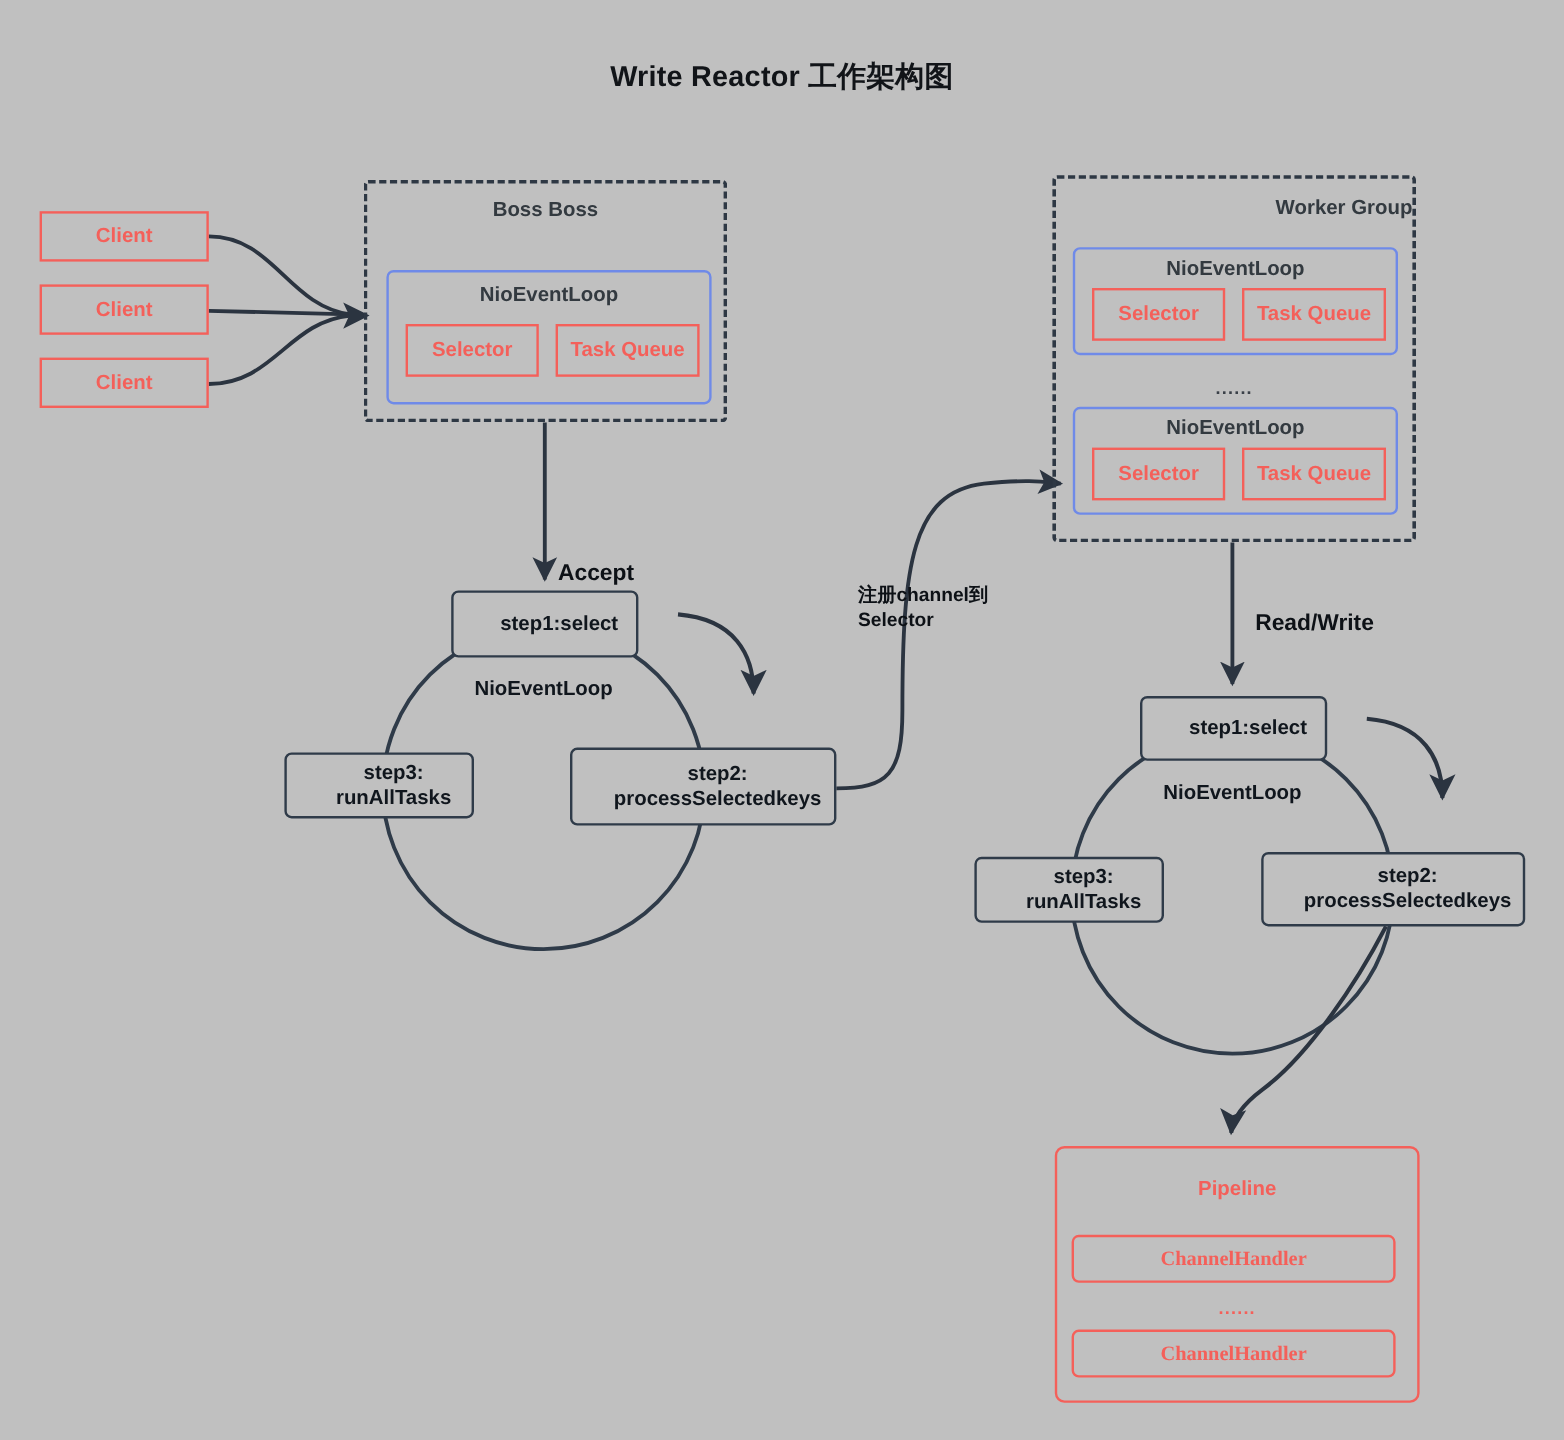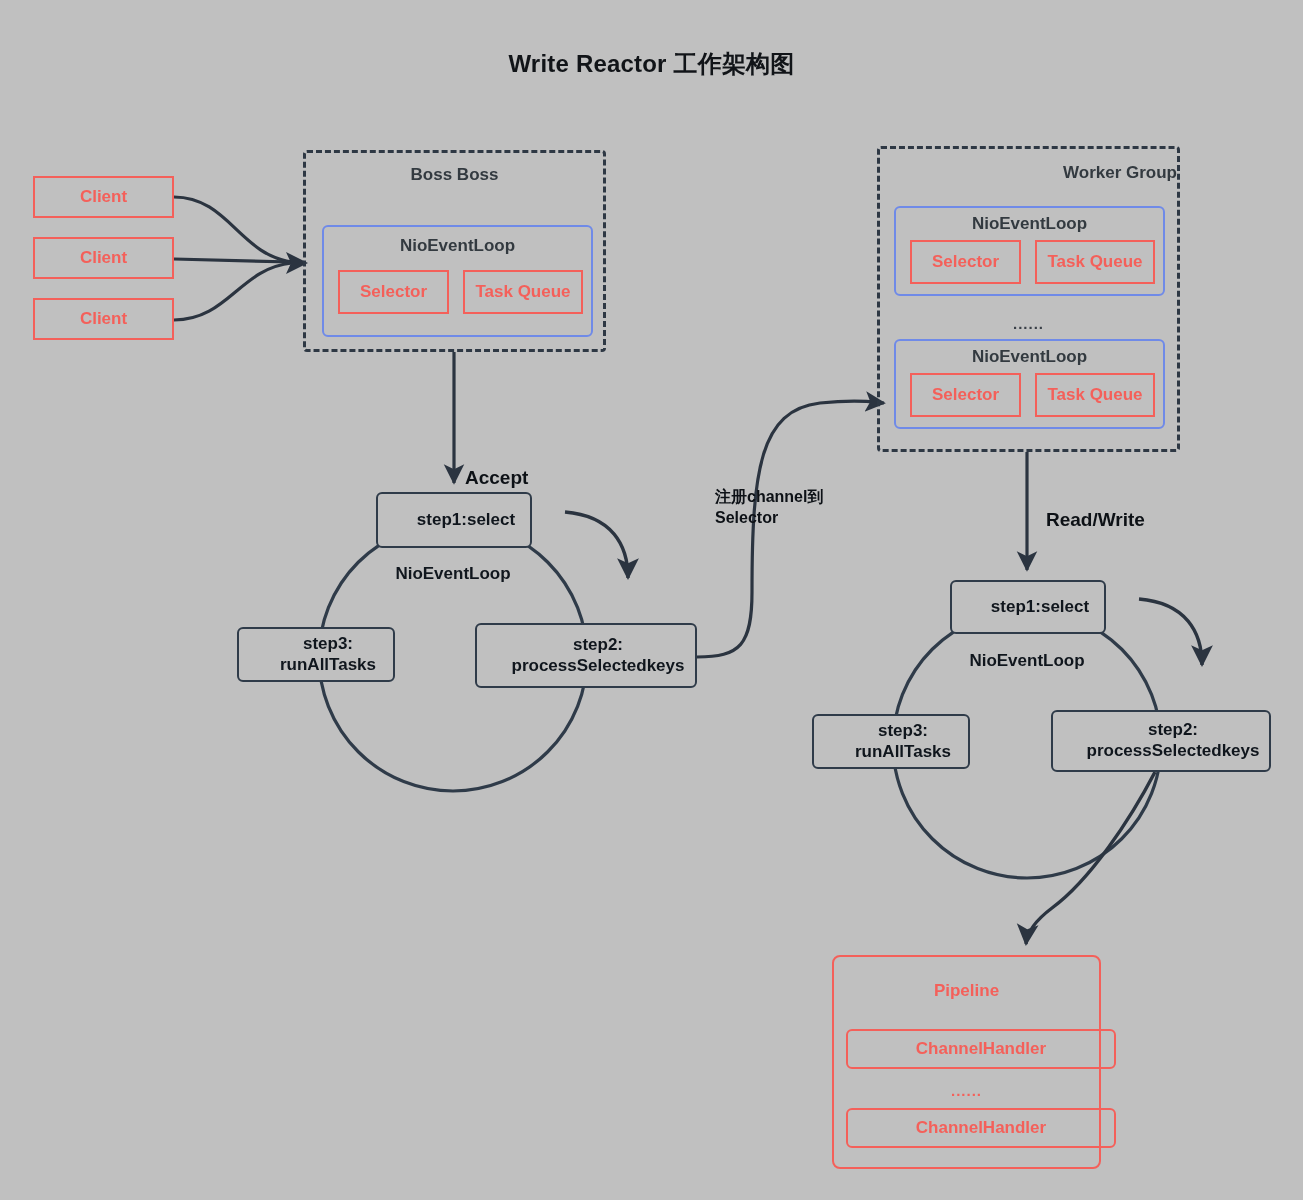--- a/index.html
+++ b/index.html
@@ -38,21 +38,21 @@
   }
   .loop-title {
     position:absolute; left:0; width:100%; text-align:center;
     font-size:17px; font-weight:bold; color:#333a40;
   }
   .red-box {
     border:2.5px solid #f4605a; background:transparent;
     display:flex; align-items:center; justify-content:center;
     color:#f4605a; font-weight:bold; font-size:17px;
   }
-  .red-box.rounded { border-radius:6px; }
+  .red-box.rounded { border-radius:6px;font-family:Liberation Serif, serif; }
   .dots {
     position:absolute; text-align:center; font-size:15px; font-weight:bold;
     color:#3a4048; letter-spacing:1px;
   }
   .dots.red { color:#f4605a; }
 
   .step-box {
     border:2.5px solid #2f3b49; border-radius:6px; background:#c0c0c0;
     display:flex; align-items:center; justify-content:center; text-align:center;
     color:#10161d; font-weight:bold; font-size:17px; line-height:1.22;padding-left:24px;
@@ -196,21 +196,21 @@
   <div class="abs step-box" style="left:1051px; top:710px; width:220px; height:62px; flex-direction:column;">
     <span>step2:</span>
     <span>processSelectedkeys</span>
   </div>
 
   <div class="abs step-box" style="left:812px; top:714px; width:158px; height:55px; flex-direction:column;">
     <span>step3:</span>
     <span>runAllTasks</span>
   </div>
 
-  <div class="abs pipeline-box" style="left:832px; top:955px; width:269px; height:214px;">
+  <div class="abs pipeline-box" style="left:879px; top:955px; width:304px; height:214px;">
     <div class="pipeline-title" style="top:24px;">Pipeline</div>
 
     <div class="abs red-box rounded" style="left:12px; top:72px; width:270px; height:40px;">
       <span>ChannelHandler</span>
     </div>
 
     <div class="dots red" style="left:0; top:125px; width:100%;">......</div>
 
     <div class="abs red-box rounded" style="left:12px; top:151px; width:270px; height:40px;">
       <span>ChannelHandler</span>

